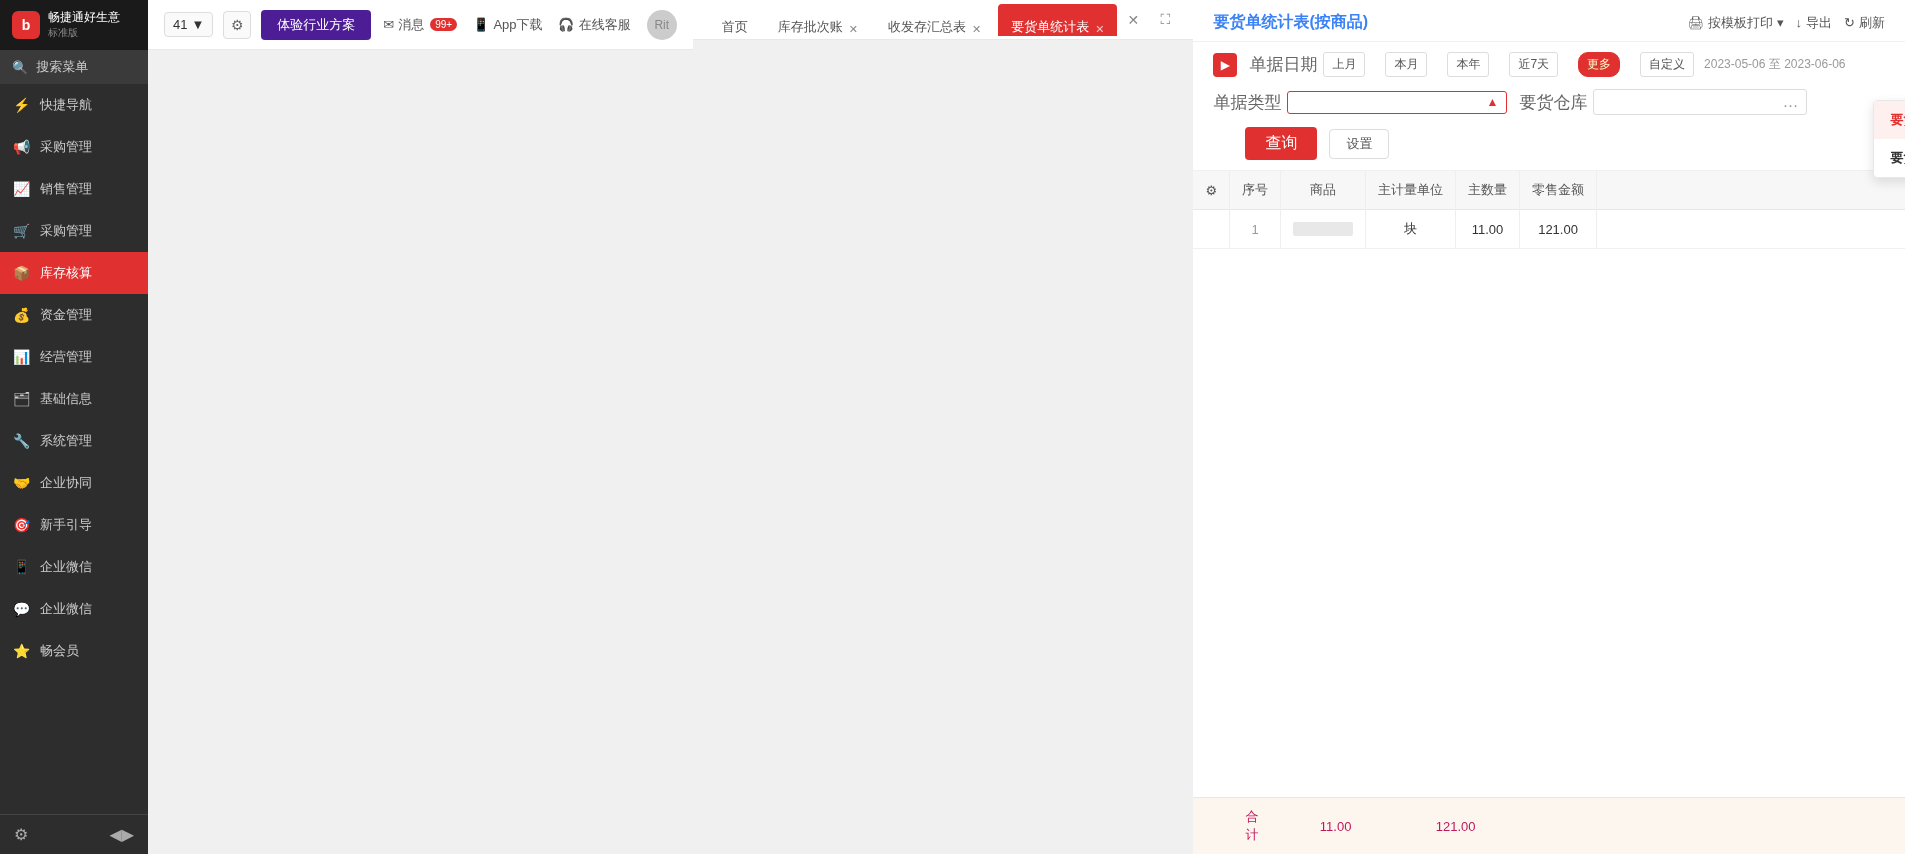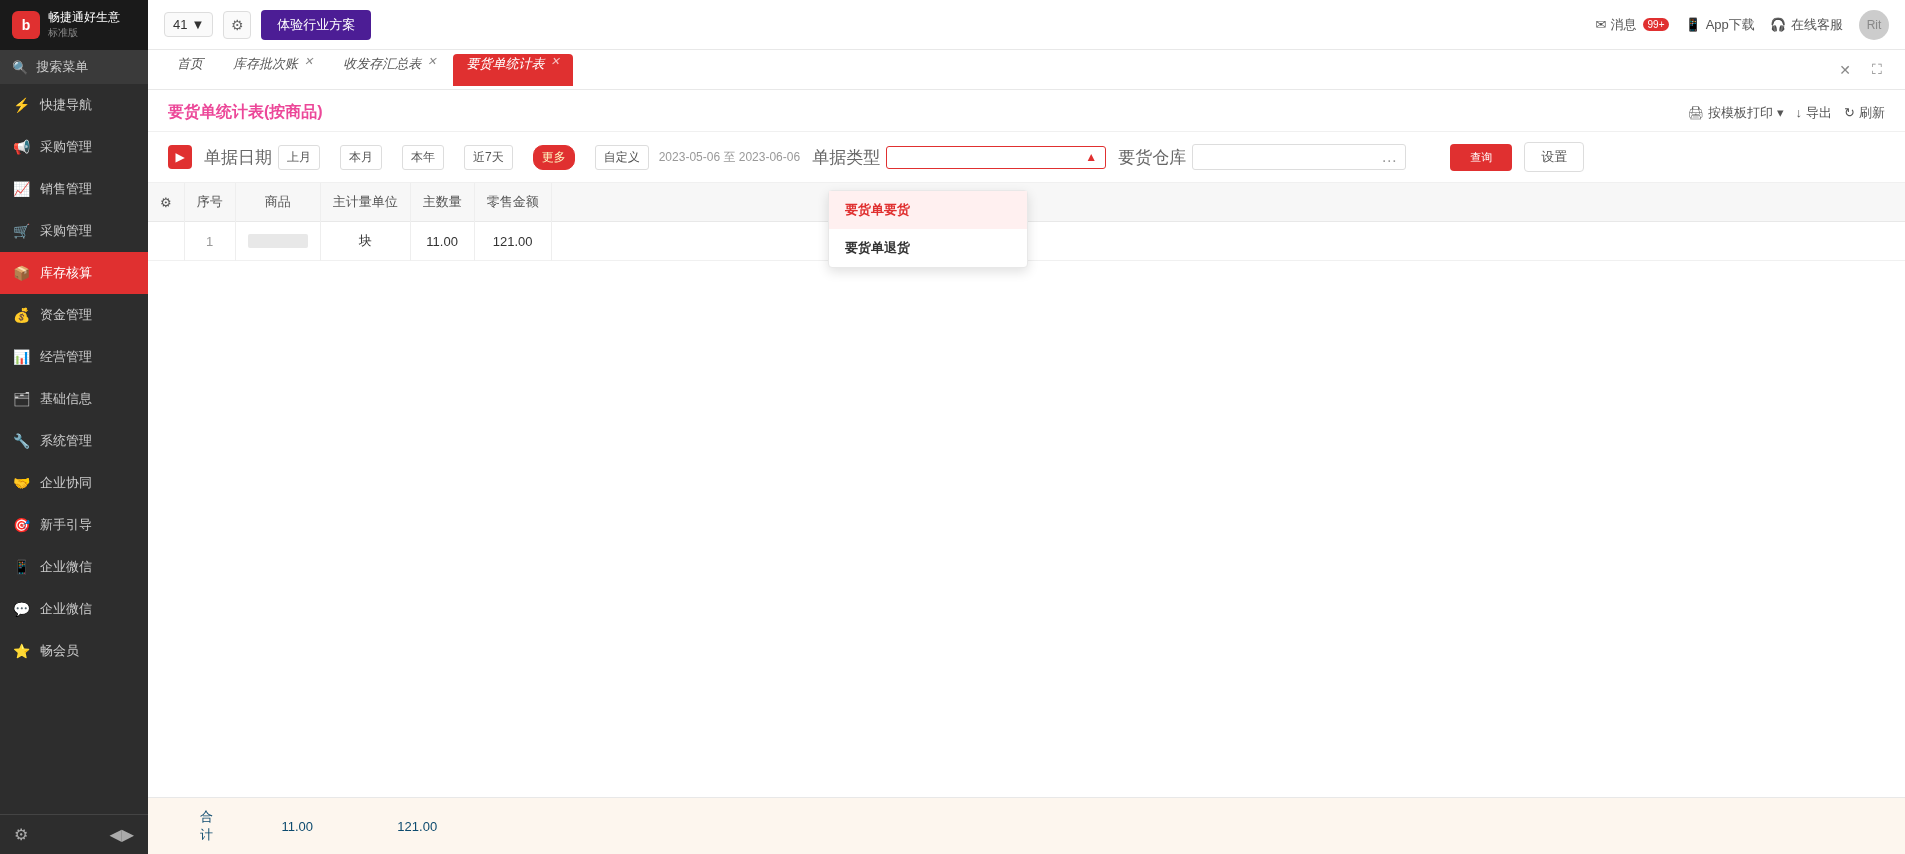--- a/index.html
+++ b/index.html
@@ -80,21 +80,21 @@
       padding: 10px 14px;
       border-top: 1px solid #444;
       flex-shrink: 0;
     }
     .sidebar-footer .sf-icon { color: #aaa; font-size: 16px; cursor: pointer; }
 
     
     .main {
       flex: 1;
       display: flex;
-      flex-direction: column;
+      flex-direction: row;
       overflow: hidden;
       background: #f0f0f0;
     }
 
     
     .topbar {
       height: 50px;
       background: #fff;
       display: flex;
       align-items: center;
@@ -172,32 +172,31 @@
       align-items: center;
       background: #fff;
       border-bottom: 1px solid #e8e8e8;
       padding: 0 16px;
       height: 40px;
       flex-shrink: 0;
       gap: 4px;
     }
     .tab {
       display: flex;
-      align-items: flex-start;
+      align-items: flex-end;
       gap: 6px;
       padding: 0 12px;
       height: 32px;
       border-radius: 4px 4px 0 0;
       cursor: pointer;
       font-size: 13px;
       color: #555;
       border: 1px solid transparent;
       border-bottom: none;
       white-space: nowrap;
-      font-style: italic;
     }
     .tab.active { background: #e03030; color: #fff; }
     .tab-close { font-size: 11px; cursor: pointer; opacity: 0.7; }
     .tabs-right {
       margin-left: auto;
       display: flex;
       align-items: center;
       gap: 8px;
     }
     .tabs-right-btn {
@@ -217,21 +216,21 @@
 
     
     .page-header {
       display: flex;
       align-items: center;
       justify-content: space-between;
       padding: 12px 20px 8px;
       border-bottom: 1px solid #f0f0f0;
       flex-shrink: 0;
     }
-    .page-title { font-size: 16px; font-weight: 600; color: #ec4899; }
+    .page-title { font-size: 16px; font-weight: 600; color: #3b82f6; }
     .page-header-actions { display: flex; align-items: center; gap: 12px; }
     .header-action-btn {
       display: flex; align-items: center; gap: 4px;
       color: #555; font-size: 13px; cursor: pointer;
     }
 
     
     .filter-bar {
       display: flex;
       align-items: center;
@@ -308,21 +307,21 @@
       border: none; outline: none; font-size: 13px; flex: 1; color: #333;
     }
     .more-filter-btn { color: #999; font-size: 16px; cursor: pointer; }
 
     .query-btn {
       background: #e03030;
       color: #fff;
       border: none;
       border-radius: 4px;
       padding: 6px 20px;
-      font-size: 11px;
+      font-size: 16px;
       cursor: pointer;
       margin-left: 32px;
     }
     .settings-btn {
       background: #fff;
       color: #555;
       border: 1px solid #ddd;
       border-radius: 4px;
       padding: 5px 16px;
       font-size: 13px;
@@ -390,21 +389,21 @@
     .product-placeholder { width: 60px; height: 14px; background: #e8e8e8; border-radius: 2px; display: inline-block; }
 
     
     .table-footer {
       background: #fdf6ee;
       border-top: 1px solid #e8e8e8;
       display: flex;
       align-items: center;
       padding: 10px 12px;
       font-size: 13px;
-      color: #0c4a6e;
+      color: #be185d;
       flex-shrink: 0;
     }
     .footer-label { margin-right: 16px; padding-left: 40px; }
     .footer-val { min-width: 120px; text-align: center; font-weight: 500; }
     .footer-spacer { flex: 1; }
   </style>
 </head>
 <body>
 
 <div class="sidebar">

